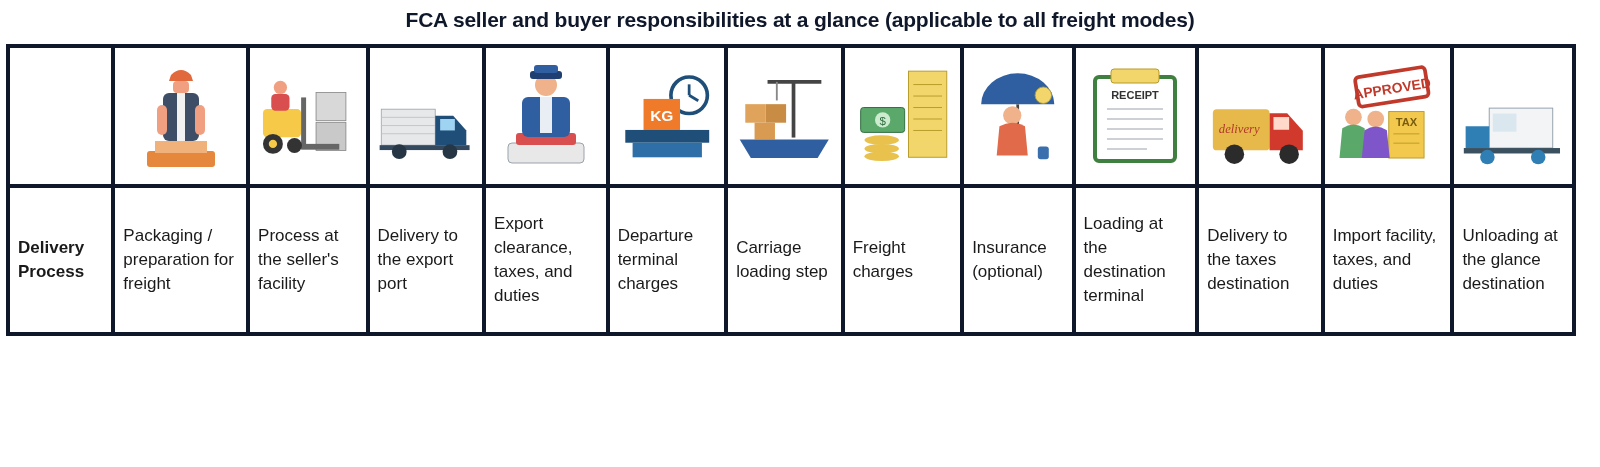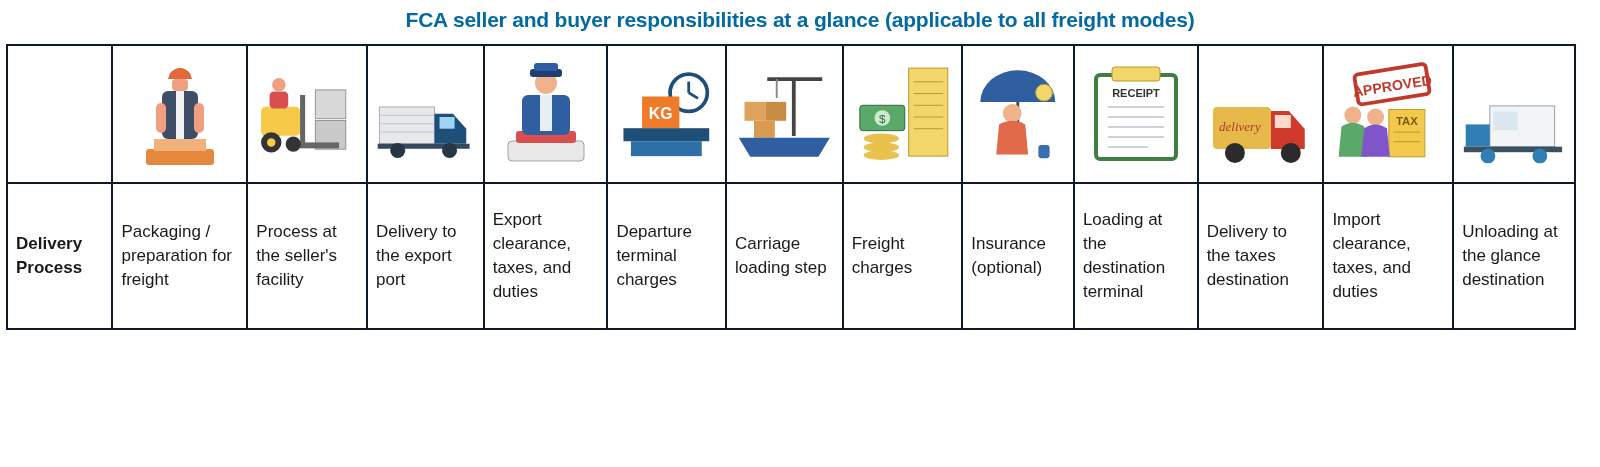--- a/index.html
+++ b/index.html
@@ -16,32 +16,32 @@
   }
   .wrap {
     position: relative;
     width: 1600px;
     height: 467px;
   }
   .title {
     text-align: center;
     font-size: 21px;
     font-weight: bold;
-    color: #0369a1;
+    color: #0f172a;
     padding-top: 8px;
     letter-spacing: -0.2px;
   }
   table.matrix {
     border-collapse: collapse;
     margin: 12px 0 0 6px;
     width: 1570px;
     table-layout: fixed;
   }
   table.matrix td {
-    border: 2px solid #0f172a;
+    border: 4px solid #0f172a;
     vertical-align: middle;
     padding: 8px;
   }
   td.icon-cell {
     height: 120px;
     text-align: center;
   }
   td.label-cell {
     height: 128px;
     vertical-align: middle;
@@ -317,20 +317,20 @@
       <td class="label-cell">Packaging / preparation for freight</td>
       <td class="label-cell">Process at the seller's facility</td>
       <td class="label-cell">Delivery to the export port</td>
       <td class="label-cell">Export clearance, taxes, and duties</td>
       <td class="label-cell">Departure terminal charges</td>
       <td class="label-cell">Carriage loading step</td>
       <td class="label-cell">Freight charges</td>
       <td class="label-cell">Insurance (optional)</td>
       <td class="label-cell">Loading at the destination terminal</td>
       <td class="label-cell">Delivery to the taxes destination</td>
-      <td class="label-cell">Import clearance, taxes, and duties</td>
+      <td class="label-cell">Import facility, taxes, and duties</td>
       <td class="label-cell">Unloading at the glance destination</td>
     </tr>
   </tbody>
     </table>
 
 
 </div>
 
 </body></html>

